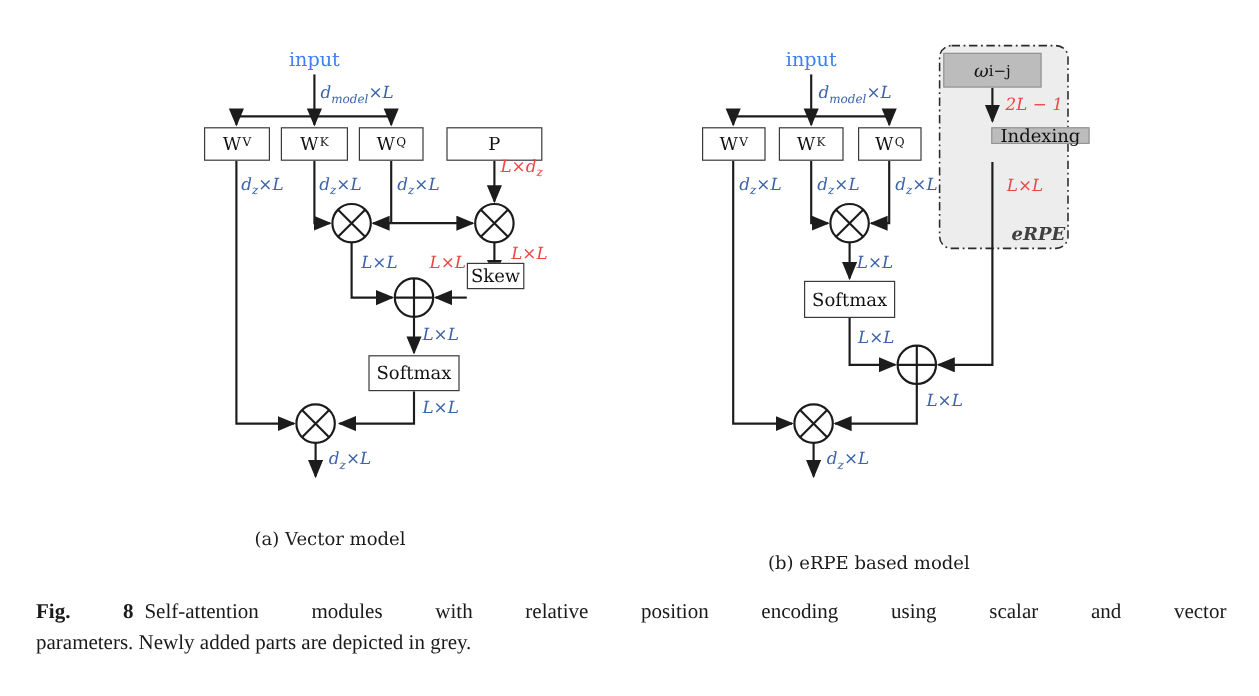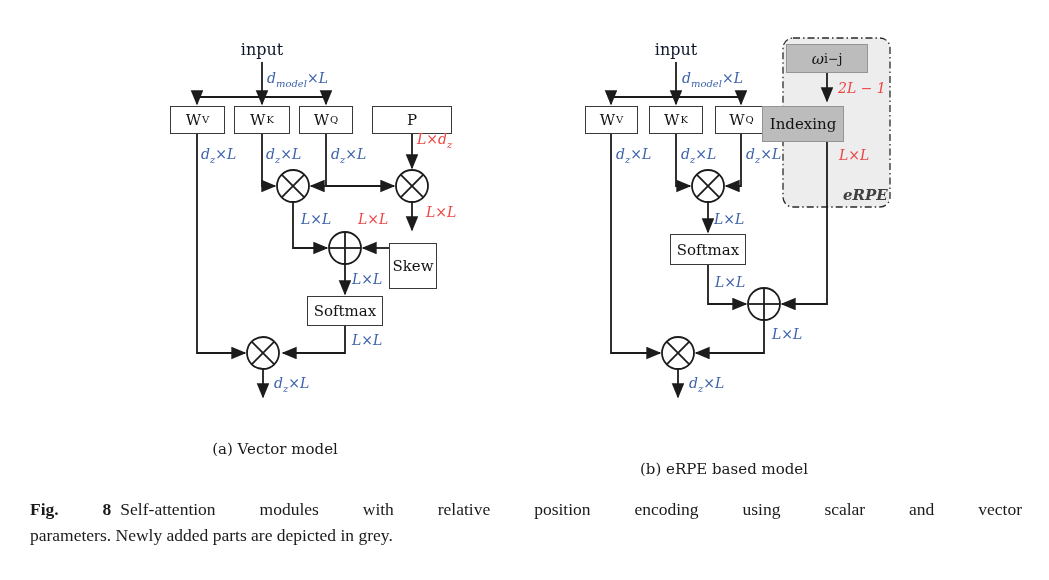--- a/index.html
+++ b/index.html
@@ -4,21 +4,21 @@
 <style>
   html,body{margin:0;padding:0;background:#ffffff;}
   .page{position:relative;width:1049px;height:580px;background:#ffffff;overflow:hidden;
         font-family:"DejaVu Serif",serif;}
   svg.edges{position:absolute;left:0;top:0;z-index:1;}
   .box{position:absolute;z-index:3;background:#ffffff;border:1.5px solid #3a3a3a;
        display:flex;align-items:center;justify-content:center;
        font-size:15px;color:#111;box-sizing:border-box;white-space:nowrap;}
   .box sup{font-size:10px;line-height:0;margin-left:1px;}
   .greybox{background:#bcbcbc;border:1px solid #949494;}
-  .lbl{position:absolute;z-index:4;white-space:nowrap;color:#0f172a;}
+  .lbl{position:absolute;z-index:4;white-space:nowrap;color:#3b82f6;}
   .dim{font-style:italic;font-size:14px;color:#3c62aa;}
   .dim.blk{color:#ef4444;}
   .dim sub{font-size:10px;line-height:0;margin-top:37px;}
   .input-lbl{font-size:16px;transform:translateX(-50%);}
   .subcap{font-size:15px;transform:translateX(-50%);color:#1a1a1a;text-align:center;}
   .erpe-lbl{font-size:15px;font-weight:bold;font-style:italic;color:#404040;}
   .caption{position:absolute;left:30px;top:496px;width:992px;z-index:4;
            font-family:"Liberation Serif","DejaVu Serif",serif;font-size:17.5px;
            color:#1a1a1a;line-height:26px;}
   .cap-line1{text-align:justify;text-align-last:justify;}
@@ -120,21 +120,21 @@
 
   <span class="lbl dim" style="left:201px;top:146px"><span>d</span><sub>z</sub><span>×L</span></span>
   <span class="lbl dim" style="left:266px;top:146px"><span>d</span><sub>z</sub><span>×L</span></span>
   <span class="lbl dim" style="left:331px;top:146px"><span>d</span><sub>z</sub><span>×L</span></span>
   <span class="lbl dim blk" style="left:417px;top:131px"><span>L×</span><span>d</span><sub>z</sub></span>
 
   <span class="lbl dim" style="left:301px;top:211px">L×L</span>
   <span class="lbl dim blk" style="left:358px;top:211px">L×L</span>
   <span class="lbl dim blk" style="left:426px;top:204px">L×L</span>
 
-  <div class="box" style="left:389px;top:243px;width:48px;height:46px">Skew</div>
+  <div class="box" style="left:389px;top:219px;width:48px;height:22px">Skew</div>
 
   <span class="lbl dim" style="left:352px;top:271px">L×L</span>
   <div class="box" style="left:307px;top:296px;width:76px;height:30px">Softmax</div>
   <span class="lbl dim" style="left:352px;top:332px">L×L</span>
 
   <span class="lbl dim" style="left:274px;top:375px"><span>d</span><sub>z</sub><span>×L</span></span>
 
   <span class="lbl subcap" style="left:275px;top:440px">(a) Vector model</span>
 
   <span class="lbl input-lbl" style="left:676px;top:40px">input</span>
@@ -161,21 +161,21 @@
   <div class="box" style="left:670px;top:234px;width:76px;height:31px">Softmax</div>
   <span class="lbl dim" style="left:715px;top:274px">L×L</span>
   <span class="lbl dim" style="left:772px;top:326px">L×L</span>
   <span class="lbl dim" style="left:689px;top:375px"><span>d</span><sub>z</sub><span>×L</span></span>
 
   <div class="box greybox" style="left:786px;top:44px;width:82px;height:29px">
       <i>ω</i>
       <sub>i−j</sub>
     </div>
   <span class="lbl dim blk" style="left:838px;top:80px">2L − 1</span>
-  <div class="box greybox" style="left:762px;top:106px;width:82px;height:36px">Indexing</div>
+  <div class="box greybox" style="left:826px;top:106px;width:82px;height:14px">Indexing</div>
   <span class="lbl dim blk" style="left:839px;top:147px">L×L</span>
   <span class="lbl erpe-lbl" style="left:843px;top:186px">eRPE</span>
 
   <span class="lbl subcap" style="left:724px;top:460px">(b) eRPE based model</span>
 
   <div class="caption">
     <div class="cap-line1"><b>Fig. 8</b><span>Self-attention modules with relative position encoding using scalar and vector</span></div>
     <div>parameters. Newly added parts are depicted in grey.</div>
   </div>
 

